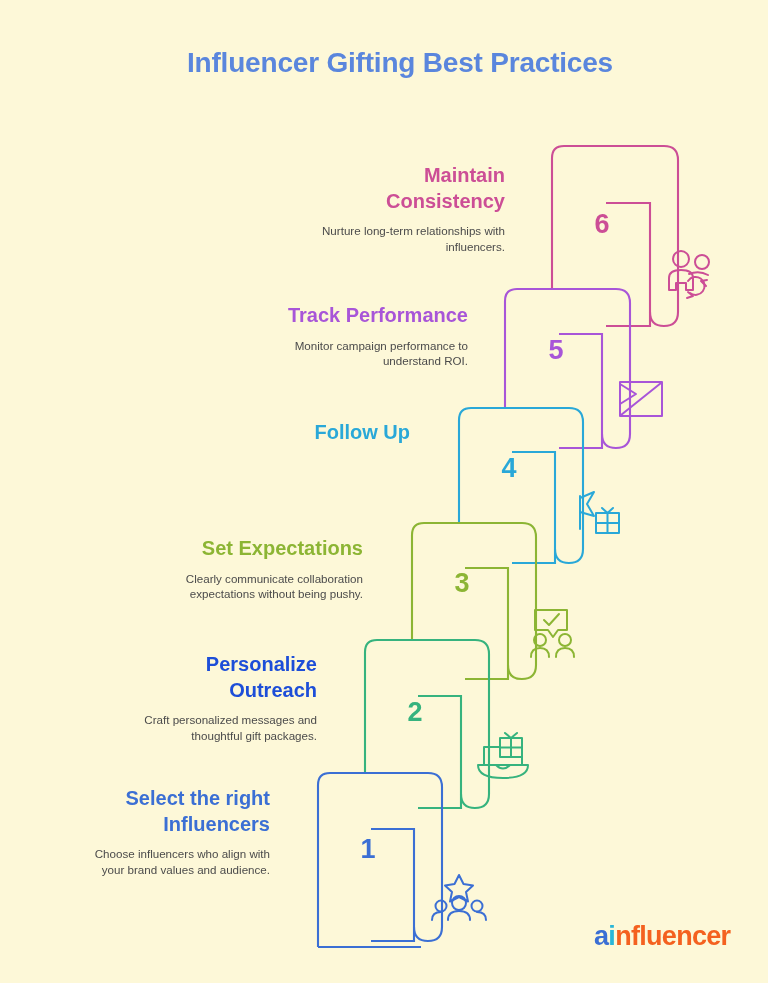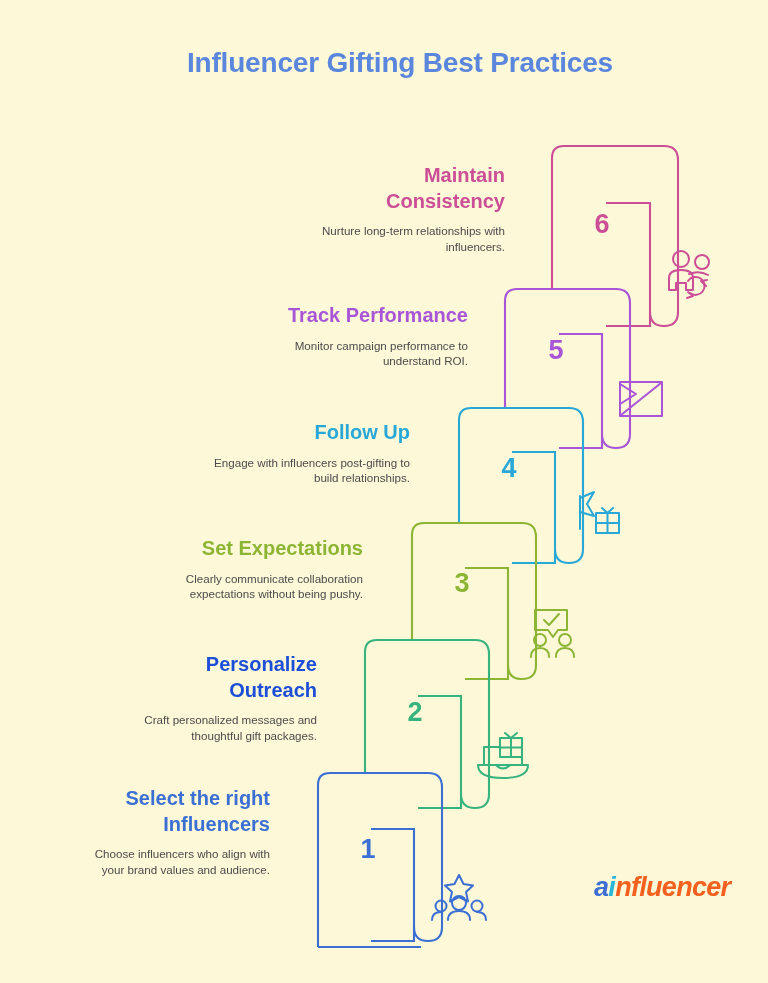--- a/index.html
+++ b/index.html
@@ -36,24 +36,23 @@
   .card-shape{fill:none;stroke-width:2.1;}
   .tab-shape{fill:none;stroke-width:2.1;}
   .num{
     font-family:"Liberation Sans","DejaVu Sans",sans-serif;
     font-size:27px;font-weight:bold;text-anchor:middle;
   }
   .ico{fill:none;stroke-width:2;stroke-linecap:round;stroke-linejoin:round;}
 
   
   .logo{
-    position:absolute;left:578px;top:872px;
+    position:absolute;left:578px;top:921px;
     font-size:27px;font-weight:bold;letter-spacing:-0.7px;
     white-space:nowrap;
-    font-style:italic;
   }
   .logo .l-a{color:#3b6fd4;}
   .logo .l-i{color:#29b6d8;}
   .logo .l-rest{color:#f4611f;}
 </style>
 </head>
 <body>
 
 <div id="canvas">
 
@@ -64,21 +63,20 @@
     <p class="step-desc">Nurture long-term relationships with influencers.</p>
   </div>
 
   <div class="step-text" style="left:220px;top:303px;width:232px;">
     <p class="step-head" style="color:#a855d8">Track Performance</p>
     <p class="step-desc">Monitor campaign performance to understand ROI.</p>
   </div>
 
   <div class="step-text" style="left:172px;top:420px;width:222px;">
     <p class="step-head" style="color:#29a8d8">Follow Up</p>
-    <p class="step-desc">Engage with influencers post-gifting to build relationships.</p>
   </div>
 
   <div class="step-text" style="left:123px;top:536px;width:224px;">
     <p class="step-head" style="color:#8cb534">Set Expectations</p>
     <p class="step-desc">Clearly communicate collaboration expectations without being pushy.</p>
   </div>
 
   <div class="step-text" style="left:101px;top:652px;width:200px;">
     <p class="step-head" style="color:#1d4ed8">Personalize Outreach</p>
     <p class="step-desc">Craft personalized messages and thoughtful gift packages.</p>

